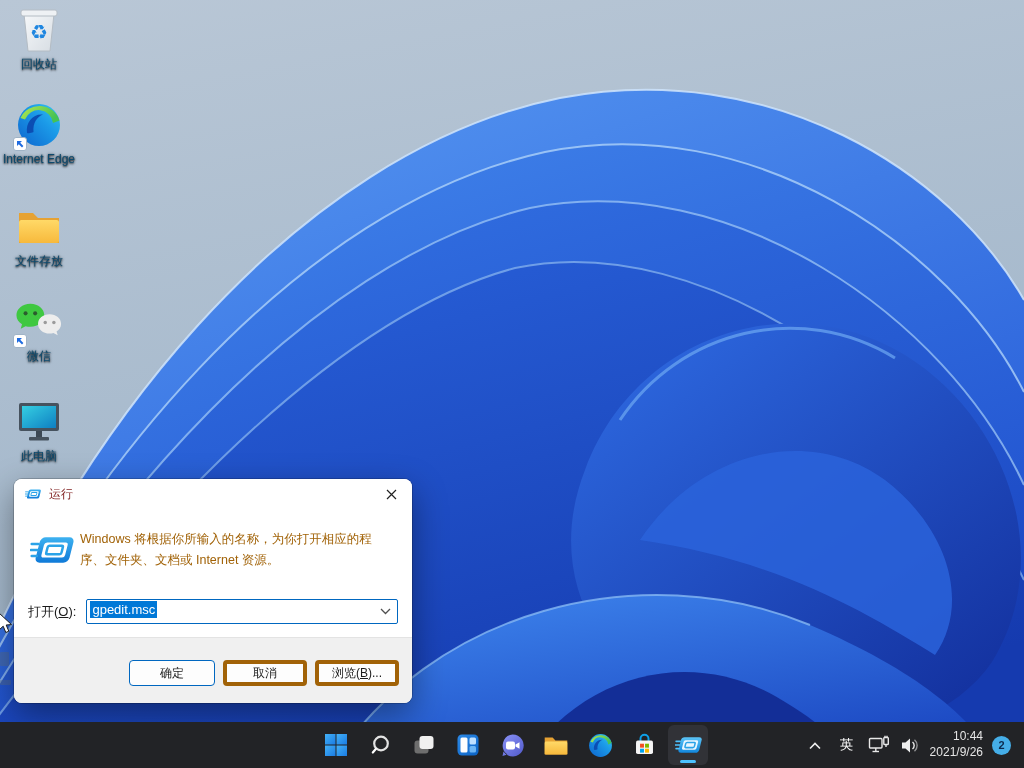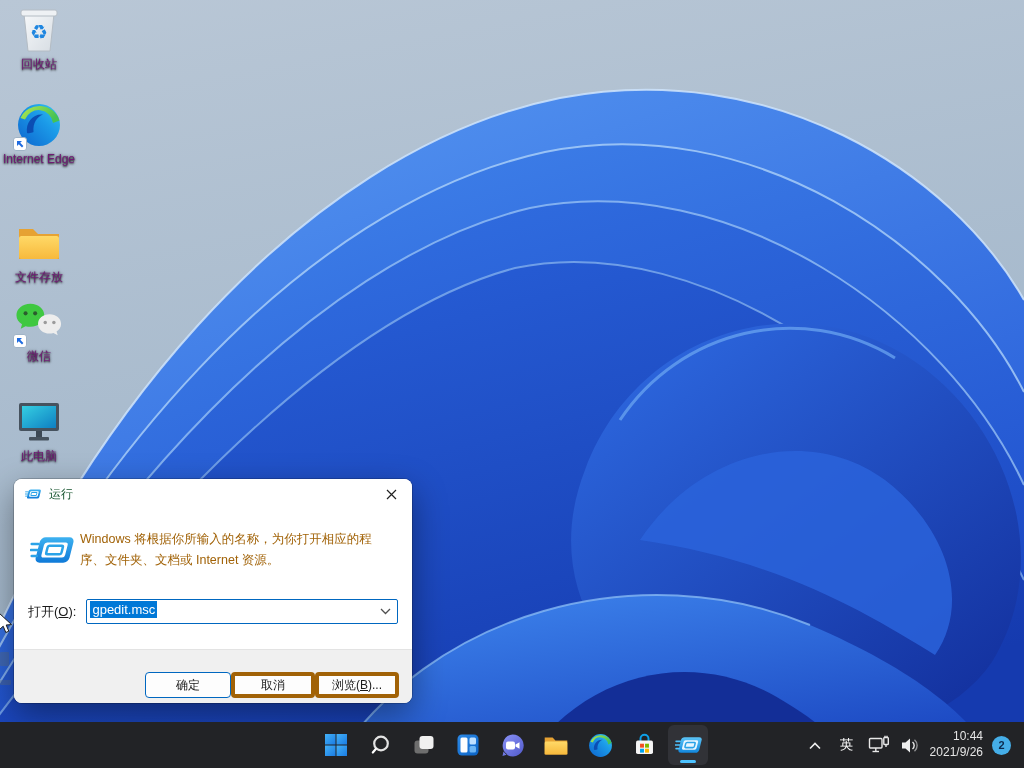--- a/index.html
+++ b/index.html
@@ -5,44 +5,44 @@
   * { margin:0; padding:0; box-sizing:border-box; }
   html,body { width:1024px; height:768px; overflow:hidden; }
   body { font-family:"Liberation Sans","DejaVu Sans",sans-serif; position:relative; background:#a9bdd0; }
 
   
   .wallpaper { position:absolute; inset:0; z-index:0; }
 
   
   .desk-icon { position:absolute; left:1px; width:76px; display:flex; flex-direction:column; align-items:center; z-index:2; cursor:default; }
   .desk-icon .art { position:relative; width:48px; height:48px; display:flex; align-items:center; justify-content:center; }
-  .desk-icon .lbl { margin-top:3px; font-size:12px; line-height:1.25; color:#701a75; text-align:center;
+  .desk-icon .lbl { margin-top:3px; font-size:12px; line-height:1.25; color:#0c4a6e; text-align:center;
                     text-shadow:0 1px 2px rgba(0,0,0,.85), 0 0 3px rgba(0,0,0,.5); }
   .shortcut-badge { position:absolute; left:-2px; bottom:-2px; width:14px; height:14px; background:#fff;
                     border-radius:3px; border:1px solid #9fb3c6; display:flex; align-items:center; justify-content:center; }
 
   
   .run-dialog { position:absolute; left:14px; top:479px; width:398px; height:224px; z-index:5;
                 background:#fff; border-radius:8px; overflow:hidden;
                 box-shadow:0 0 0 1px rgba(0,0,0,.18), 0 12px 34px rgba(0,0,0,.40); }
   .rd-titlebar { height:30px; display:flex; align-items:center; padding-left:11px; background:#fff; }
-  .rd-title { font-size:12px; color:#14532d; margin-left:8px; flex:1; }
+  .rd-title { font-size:12px; color:#7f1d1d; margin-left:8px; flex:1; }
   .rd-close { width:42px; height:30px; display:flex; align-items:center; justify-content:center; cursor:default; }
   .rd-body { position:relative; height:128px; }
   .rd-bigicon { position:absolute; left:16px; top:23px; }
   .rd-desc { position:absolute; left:66px; top:20px; width:312px; font-size:12.5px; line-height:21px; color:#a16207; }
   .rd-open-row { position:absolute; left:14px; top:90px; width:370px; display:flex; align-items:center; }
   .rd-open-label { font-size:13px; color:#1b1b1b; white-space:nowrap; }
   .u { text-decoration:underline; }
   .rd-combo { margin-left:10px; flex:1; height:25px; border:1px solid #0067c0; border-radius:2px; background:#fff;
               display:flex; align-items:center; padding:0 6px 4px 3px; }
   .rd-combo .val { font-size:13px; background:#0078d7; color:#fff; padding:1px 2px; }
   .rd-combo .chev { margin-left:auto; }
-  .rd-footer { position:absolute; left:0; right:0; bottom:0; height:54px; background:#f0f0f0; border-top:1px solid #e3e3e3;
-               display:flex; justify-content:flex-end; align-items:flex-start; padding:22px 13px 0 0; }
+  .rd-footer { position:absolute; left:0; right:0; bottom:0; height:66px; background:#f0f0f0; border-top:1px solid #e3e3e3;
+               display:flex; justify-content:flex-end; align-items:flex-start; gap:8px; padding:22px 13px 0 0; }
   .rd-btn { height:26px; font-size:12px; color:#1b1b1b; background:#fdfdfd; border:4px solid #a16207; border-radius:4px;
             display:flex; align-items:center; justify-content:center; cursor:default; }
   .rd-btn.default { border:1.5px solid #0067c0; }
   .w-ok{width:86px} .w-cancel{width:84px} .w-browse{width:84px}
 
   
   .taskbar { position:absolute; left:0; right:0; bottom:0; height:46px; background:#222326; z-index:10; }
   .tb-center { position:absolute; left:50%; top:0; height:46px; transform:translateX(-50%);
                display:flex; align-items:center; gap:4px; }
   .tb-btn { width:40px; height:40px; border-radius:6px; display:flex; align-items:center; justify-content:center;
@@ -152,21 +152,21 @@
     </svg>
     <span class="shortcut-badge">
       <svg width="10" height="10" viewBox="0 0 10 10">
           <path d="M2 8 L2 3 L3.8 4.8 L7 1.6 L8.4 3 L5.2 6.2 L7 8 Z" fill="#1e6be0" transform="rotate(90 5 5)"></path>
         </svg>
     </span>
   </div>
   <div class="lbl">Internet Edge</div>
 </div>
 
-<div class="desk-icon" style="top:219px">
+<div class="desk-icon" style="top:203px">
   <div class="art">
     <svg width="46" height="40" viewBox="0 0 46 40">
       <defs>
           <linearGradient id="fdg" x1="0" y1="0" x2="0" y2="1">
         <stop offset="0" stop-color="#ffd967"></stop>
             <stop offset="1" stop-color="#f7b93c"></stop>
           </linearGradient>
         </defs>
       <path d="M3 6 L17 6 L22 11 L43 11 L43 36 L3 36 Z" fill="#e6a233"></path>
       <rect x="3" y="13" width="40" height="23" rx="2.5" fill="url(#fdg)"></rect>

